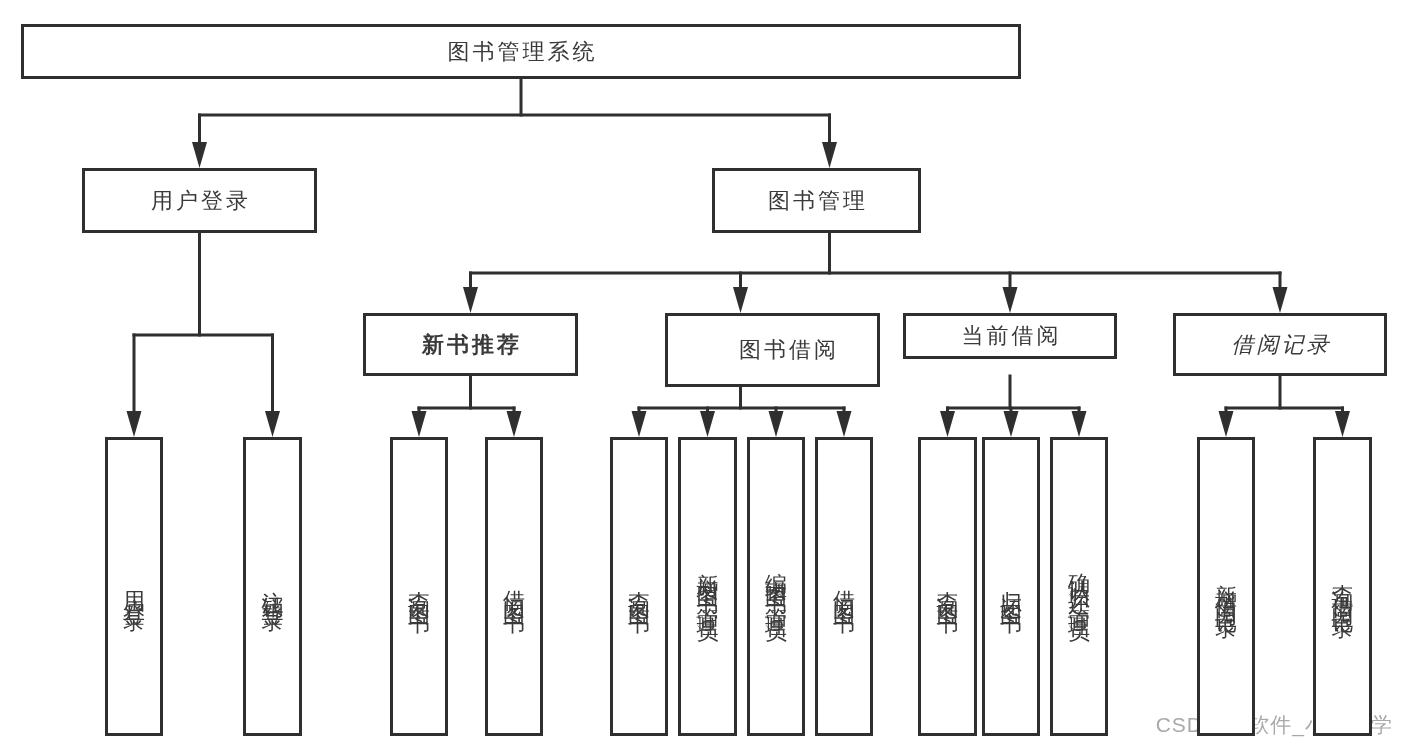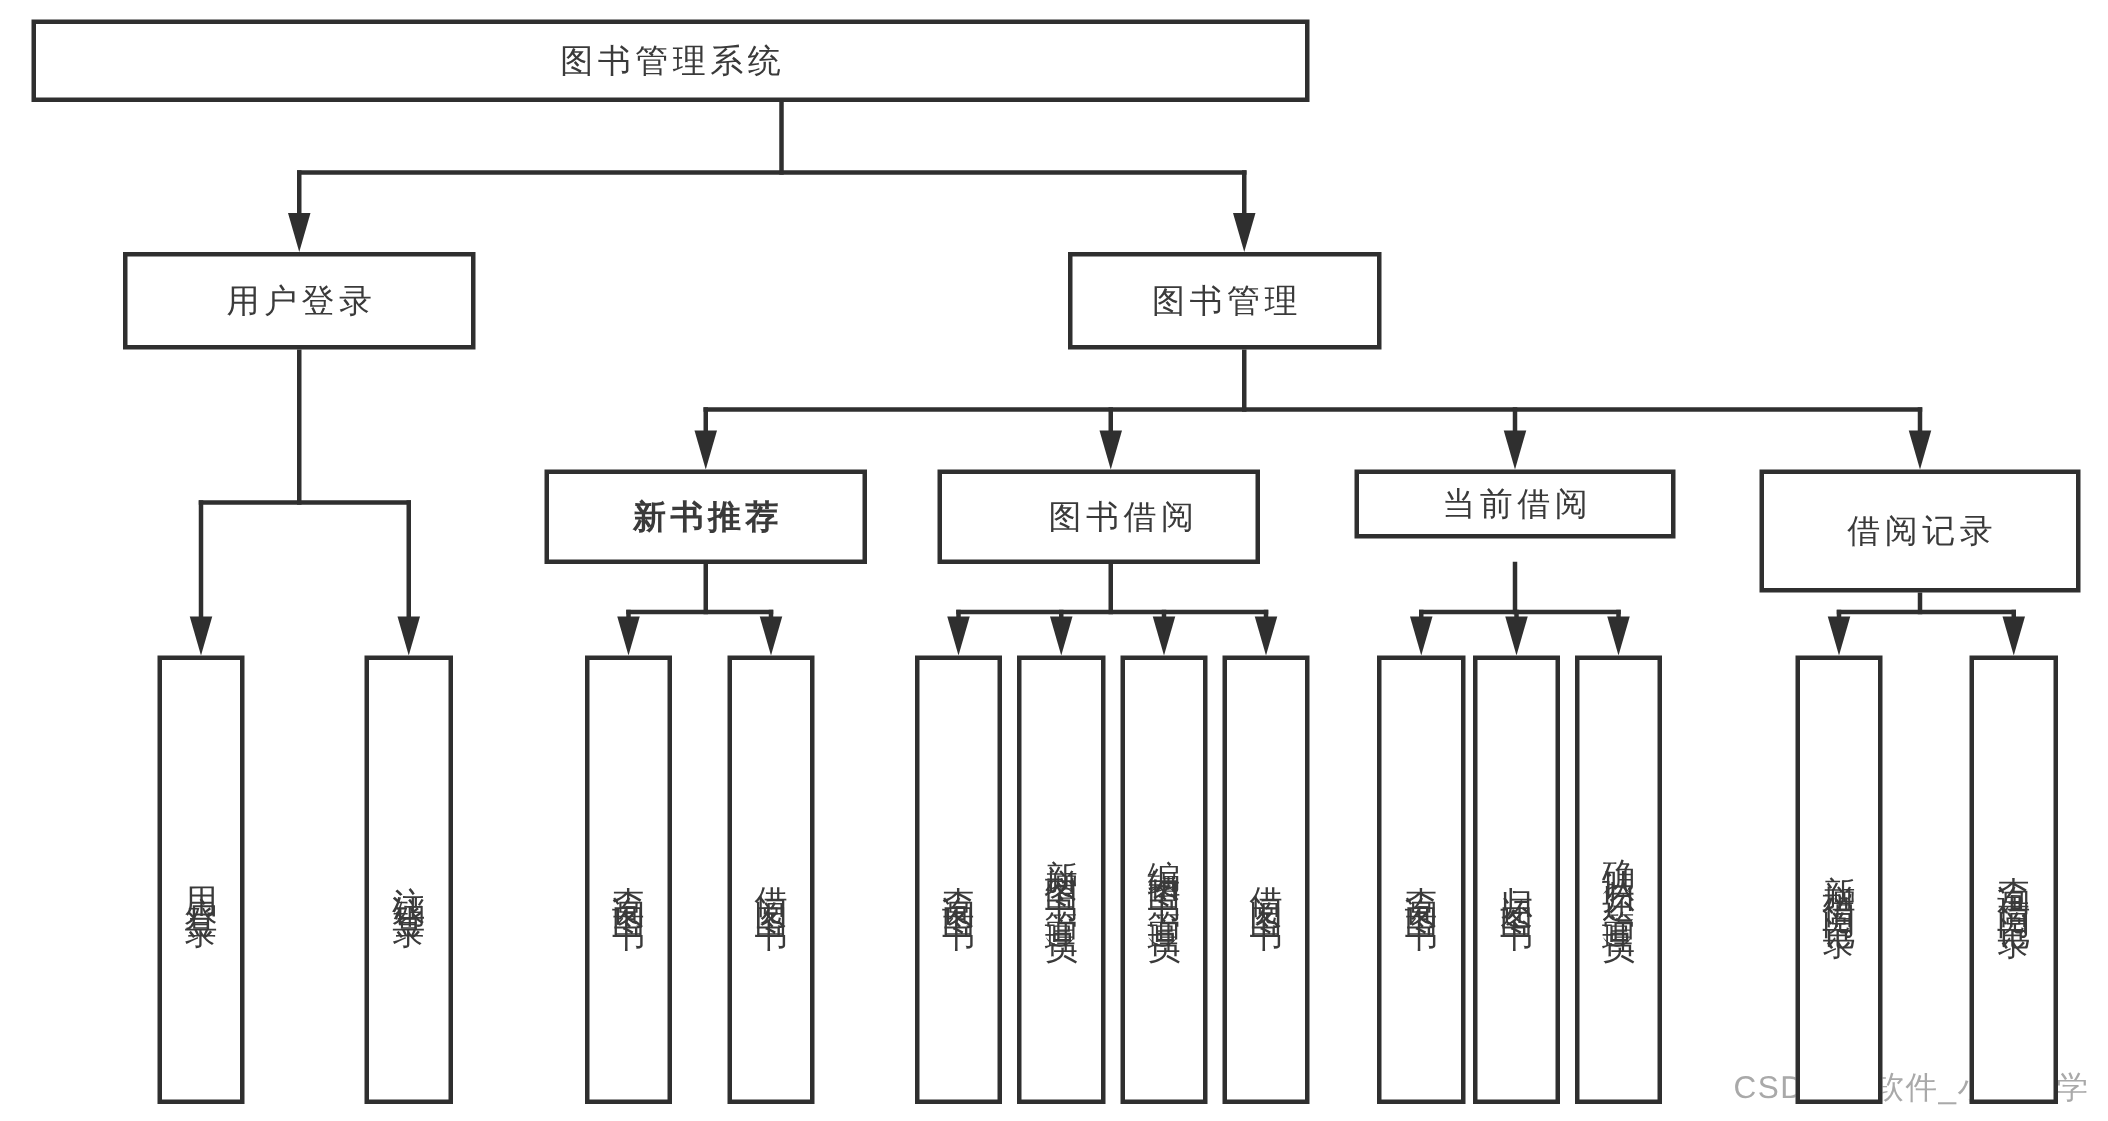--- a/index.html
+++ b/index.html
@@ -107,39 +107,39 @@
       <polygon points="1071.5,411 1086.5,411 1079,437" fill="#2f2f2f"></polygon>
       <line x1="1280" y1="376" x2="1280" y2="408" stroke="#2f2f2f" stroke-width="3" stroke-linecap="square"></line>
       <line x1="1226" y1="408" x2="1342.5" y2="408" stroke="#2f2f2f" stroke-width="3" stroke-linecap="square"></line>
       <line x1="1226" y1="408" x2="1226" y2="417" stroke="#2f2f2f" stroke-width="3" stroke-linecap="square"></line>
       <polygon points="1218.5,411 1233.5,411 1226,437" fill="#2f2f2f"></polygon>
       <line x1="1342.5" y1="408" x2="1342.5" y2="417" stroke="#2f2f2f" stroke-width="3" stroke-linecap="square"></line>
       <polygon points="1335,411 1350,411 1342.5,437" fill="#2f2f2f"></polygon>
     </svg>
 
   <div class="watermark">CSDN @软件_小贺同学</div>
-<div class="node" style="left: 21px; top: 13px; width: 852px; height: 55px;">
+<div class="node" style="left: 21px; top: 24px; width: 1000px; height: 55px;">
       <span>图书管理系统</span>
     </div>
     <div class="node" style="left: 82px; top: 168px; width: 235px; height: 65px;">
       <span>用户登录</span>
     </div>
     <div class="node" style="left: 712px; top: 168px; width: 209px; height: 65px;">
       <span>图书管理</span>
     </div>
     <div class="node" style="left: 363px; top: 313px; width: 215px; height: 63px; font-weight: bold;">
       <span>新书推荐</span>
     </div>
-    <div class="node" style="left: 625px; top: 313px; width: 215px; height: 63px; padding-left: 30px;">
+    <div class="node" style="left: 665px; top: 313px; width: 215px; height: 74px; padding-left: 30px;">
       <span>图书借阅</span>
     </div>
     <div class="node" style="left: 903px; top: 313px; width: 214px; height: 46px;">
       <span>当前借阅</span>
     </div>
-    <div class="node" style="left: 1173px; top: 313px; width: 214px; height: 82px;">
+    <div class="node" style="left: 1173px; top: 313px; width: 214px; height: 63px; font-style: italic;">
       <span>借阅记录</span>
     </div>
     <div class="node vertical" style="left: 105px; top: 437px; width: 58px; height: 299px;">
       <span>用户登录</span>
     </div>
     <div class="node vertical" style="left: 243px; top: 437px; width: 59px; height: 299px;">
       <span>注销登录</span>
     </div>
     <div class="node vertical" style="left: 390px; top: 437px; width: 58px; height: 299px;">
       <span>查询图书</span>

